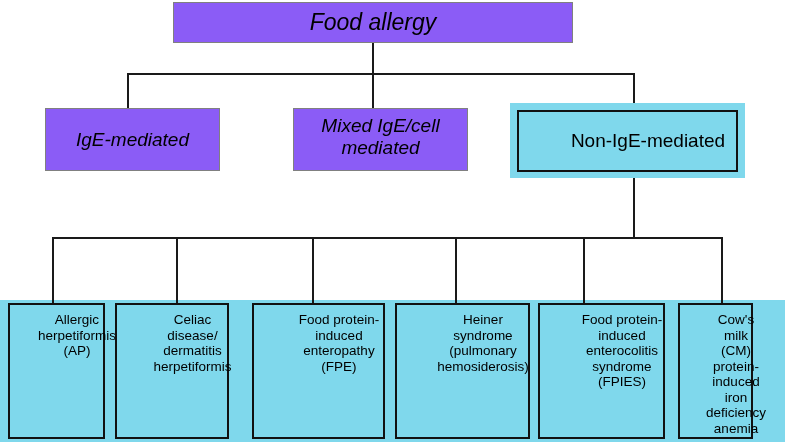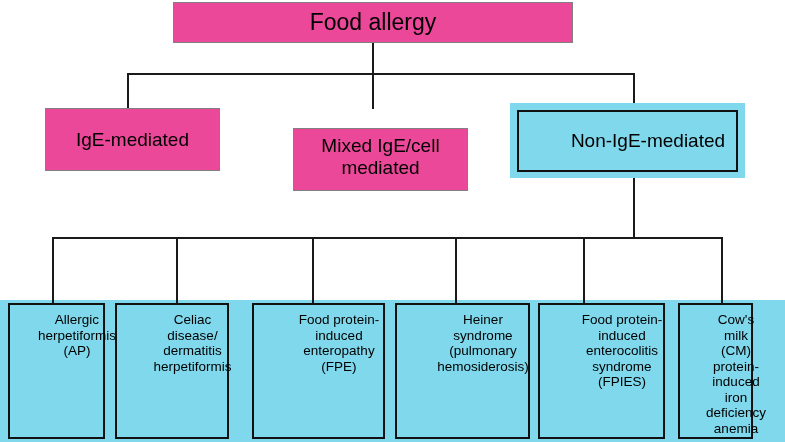--- a/index.html
+++ b/index.html
@@ -29,22 +29,23 @@
     box-sizing:border-box;
     display:flex;
     align-items:flex-start;
     justify-content:center;
     text-align:center;
     color:#000;
     line-height:1.15;
     white-space:pre-line;
   }
   .node.white{
-    background:#ec4899;
+    background:#8b5cf6;
     border:1.5px solid #808080;
+    font-style:italic;
   }
   .node.cyan{
     background:#7FD8EC;
     border:2px solid #111111;
     padding-left:41px;
   }
 
   
   #node-food-allergy{
     left:173px; top:2px; width:400px; height:41px;
@@ -55,21 +56,20 @@
   
   #node-ige{
     left:45px; top:108px; width:175px; height:63px;
     font-size:19px;
     align-items:center;
   }
   #node-mixed{
     left:293px; top:108px; width:175px; height:63px;
     font-size:19px;
     padding-top:6px;
-    margin-top:20px;
   }
   #node-nonige-halo{
     position:absolute;
     left:510px; top:103px; width:235px; height:75px;
     background:#7FD8EC;
   }
   #node-nonige{
     left:517px; top:110px; width:221px; height:62px;
     font-size:19px;
     align-items:center;

